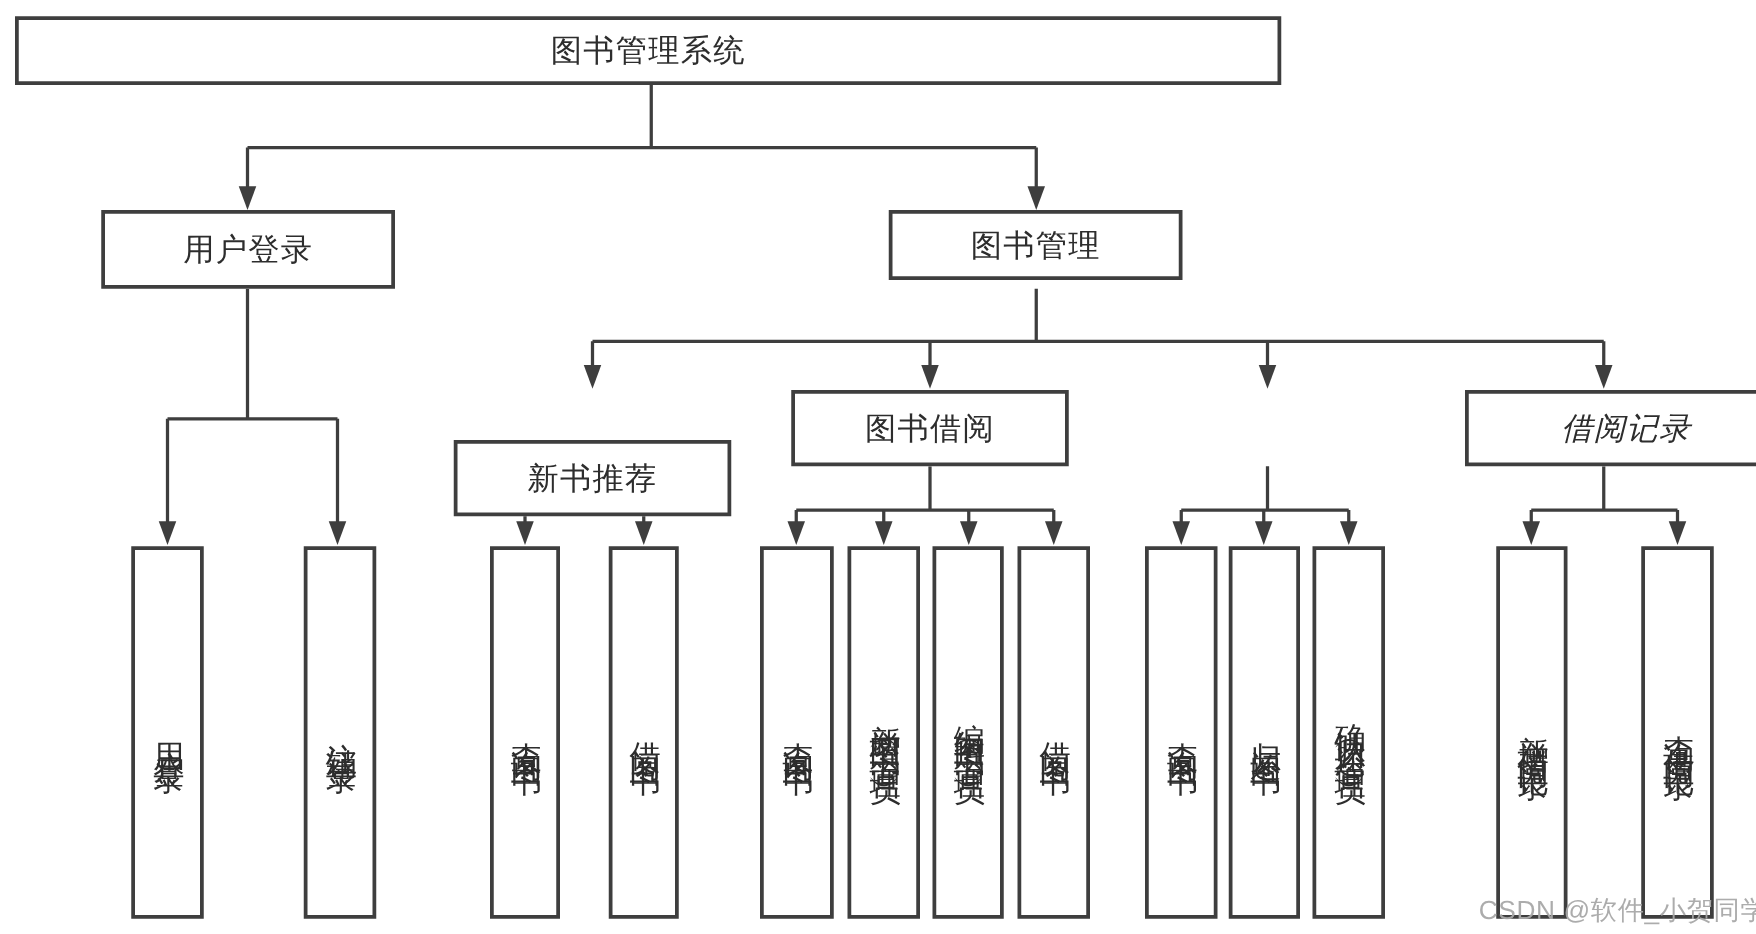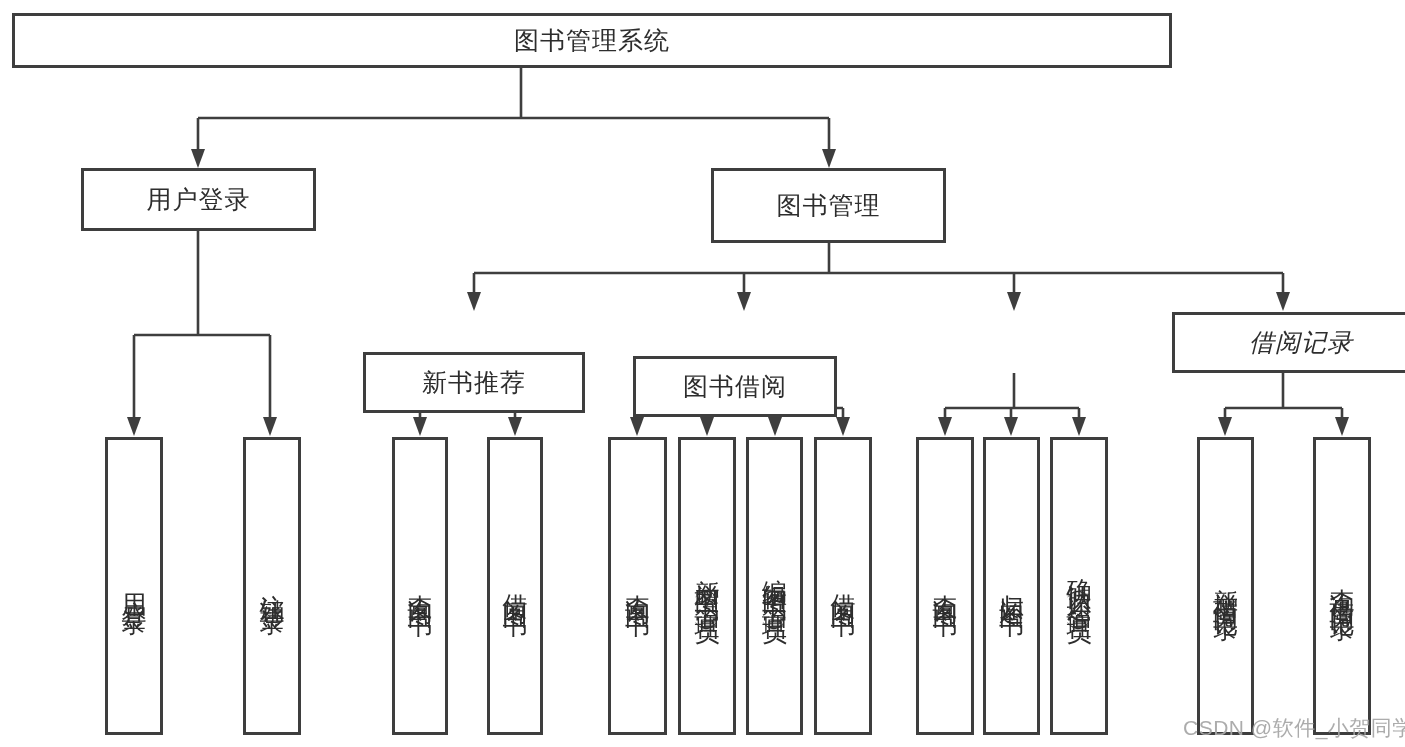--- a/index.html
+++ b/index.html
@@ -97,35 +97,35 @@
 
       <polygon points="938,417 952,417 945,436"></polygon>
       <polygon points="1004,417 1018,417 1011,436"></polygon>
       <polygon points="1072,417 1086,417 1079,436"></polygon>
 
       <polygon points="1218,417 1232,417 1225,436"></polygon>
       <polygon points="1335,417 1349,417 1342,436"></polygon>
     </g>
   </svg>
 
-  <div class="box" style="left:12px; top:13px; width:1160px; height:55px;">
+  <div class="box" style="left:12px; top:13px; width:1013px; height:55px;">
     <span>图书管理系统</span>
   </div>
 
   <div class="box" style="left:81px; top:168px; width:235px; height:63px;">
     <span>用户登录</span>
   </div>
-  <div class="box" style="left:711px; top:168px; width:235px; height:75px;">
+  <div class="box" style="left:711px; top:168px; width:235px; height:56px;">
     <span>图书管理</span>
   </div>
 
   <div class="box" style="left:363px; top:312px; width:222px; height:61px;margin-top:40px;">
     <span>新书推荐</span>
   </div>
-  <div class="box" style="left:633px; top:312px; width:204px; height:61px;margin-top:44px;">
+  <div class="box" style="left:633px; top:312px; width:222px; height:61px;">
     <span>图书借阅</span>
   </div>
   <div class="box" style="left:1172px; top:312px; width:258px; height:61px;font-style:italic;">
     <span>借阅记录</span>
   </div>
 
   <div class="box vbox" style="left:105px; top:437px; width:58px; height:298px;">
     <span class="vtext">用户登录</span>
   </div>
   <div class="box vbox" style="left:243px; top:437px; width:58px; height:298px;">

